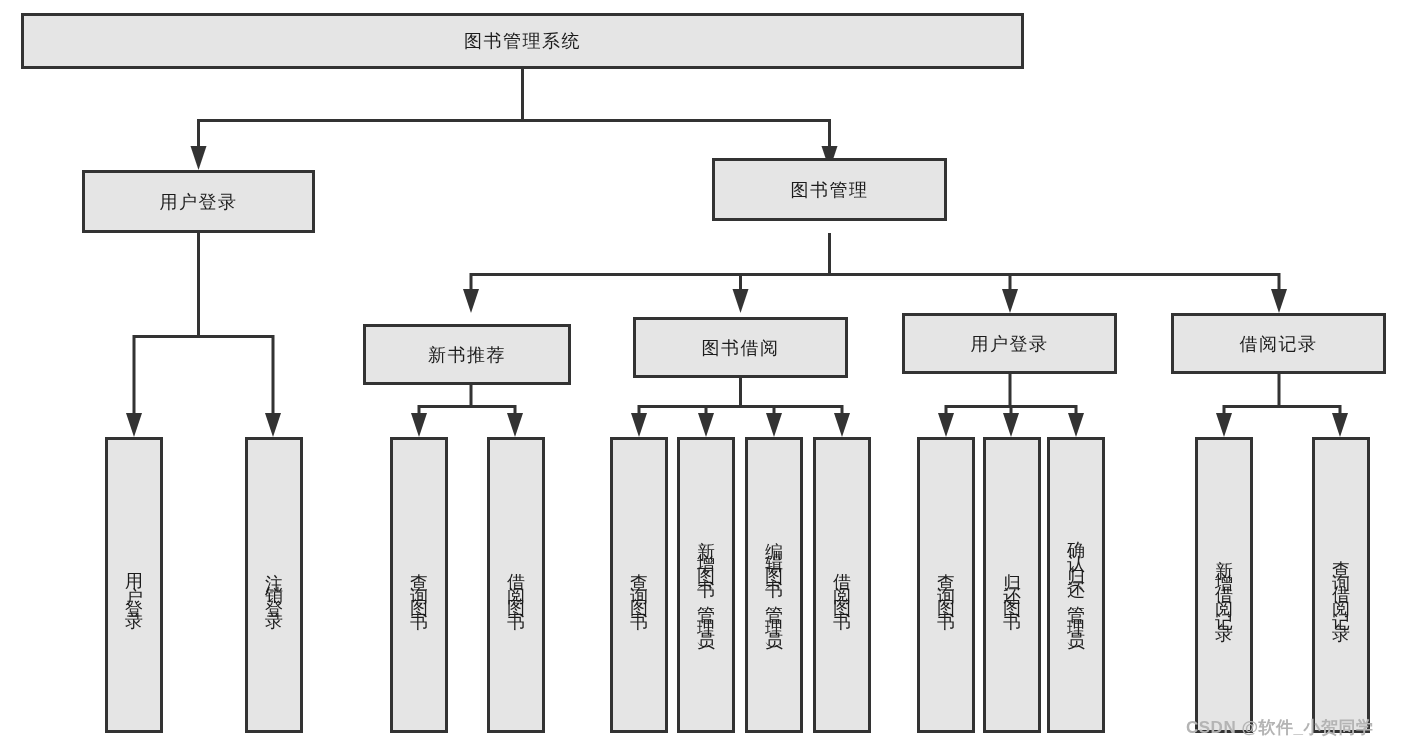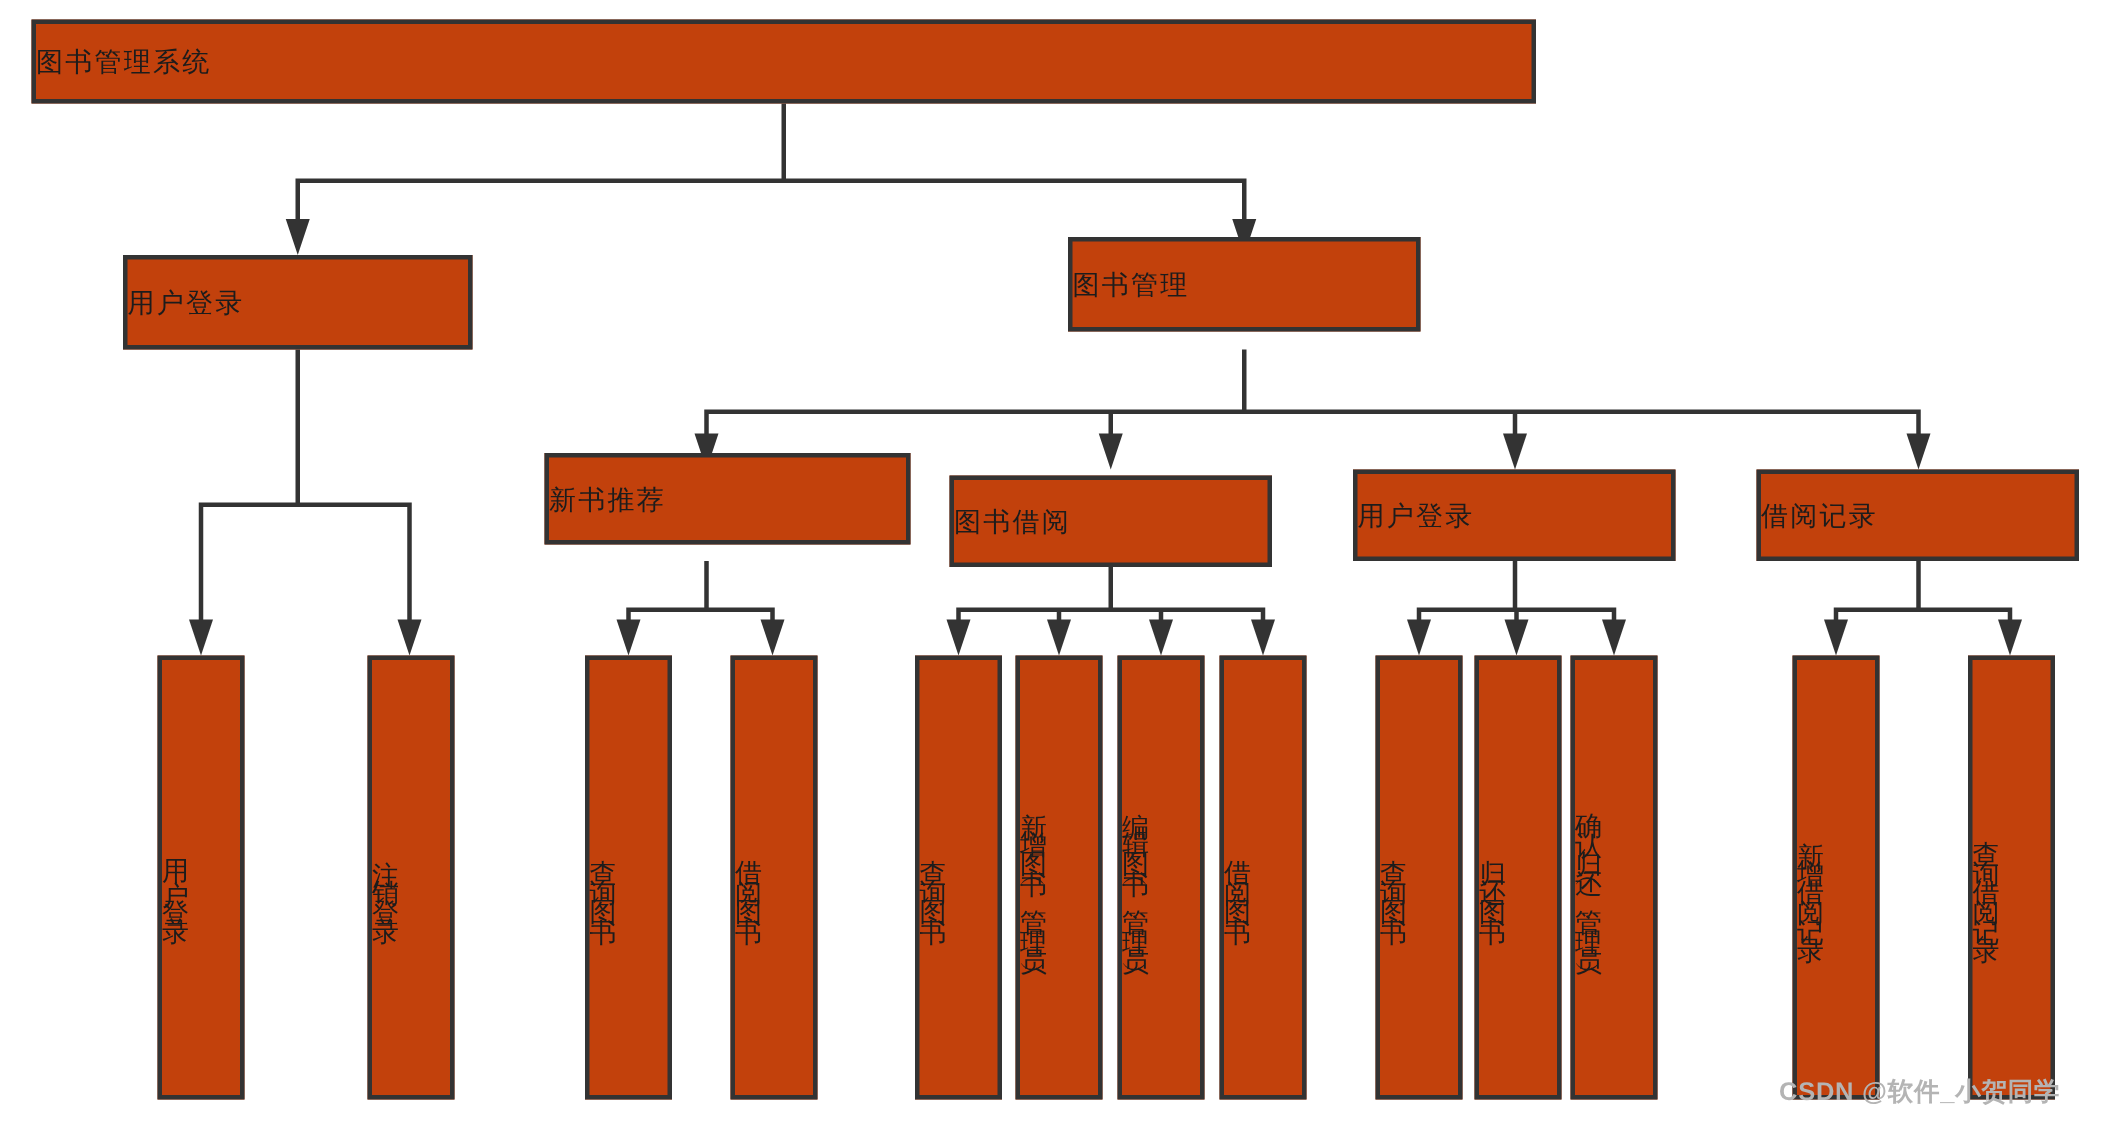--- a/index.html
+++ b/index.html
@@ -2,22 +2,22 @@
 <html><head>
 <meta charset="utf-8">
 <style>
   html,body{margin:0;padding:0;background:#ffffff;}
   .stage{
     position:relative;width:1405px;height:747px;background:#ffffff;
     font-family:"Liberation Sans",sans-serif;overflow:hidden;
   }
   .wires{position:absolute;left:0;top:0;z-index:1;}
   .node{
-    position:absolute;box-sizing:border-box;background:#c2410c;
-    border:3px solid #333333;display:flex;align-items:center;
+    position:absolute;box-sizing:border-box;background:#e5e5e5;
+    border:3px solid #333333;display:flex;align-items:center;justify-content:center;
     color:#1c1c1c;z-index:2;
   }
   .hlabel{font-size:18px;letter-spacing:1.5px;white-space:nowrap;}
   .leaf{width:58px;top:437px;height:296px;}
   .vtext{
     writing-mode:vertical-rl;text-orientation:mixed;
     font-size:18px;letter-spacing:13px;line-height:1;white-space:nowrap;
   }
   .watermark{
     position:absolute;left:1186px;top:716px;z-index:6;
@@ -73,21 +73,21 @@
     <span class="hlabel">图书管理系统</span>
   </div>
 
   <div class="node" style="left:82px;top:170px;width:233px;height:63px">
     <span class="hlabel">用户登录</span>
   </div>
   <div class="node" style="left:712px;top:158px;width:235px;height:63px">
     <span class="hlabel">图书管理</span>
   </div>
 
-  <div class="node" style="left:363px;top:302px;width:244px;height:61px">
+  <div class="node" style="left:363px;top:324px;width:208px;height:61px">
     <span class="hlabel">新书推荐</span>
   </div>
   <div class="node" style="left:633px;top:317px;width:215px;height:61px">
     <span class="hlabel">图书借阅</span>
   </div>
   <div class="node" style="left:902px;top:313px;width:215px;height:61px">
     <span class="hlabel">用户登录</span>
   </div>
   <div class="node" style="left:1171px;top:313px;width:215px;height:61px">
     <span class="hlabel">借阅记录</span>

